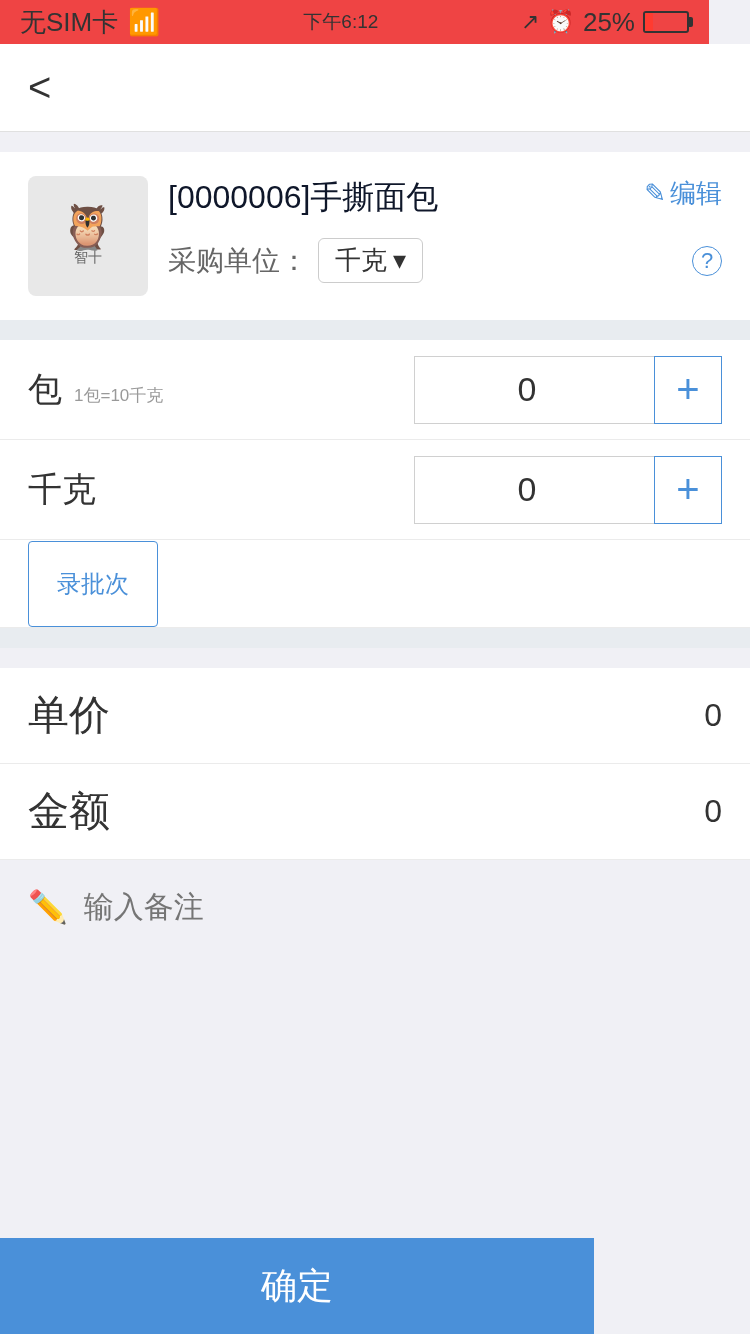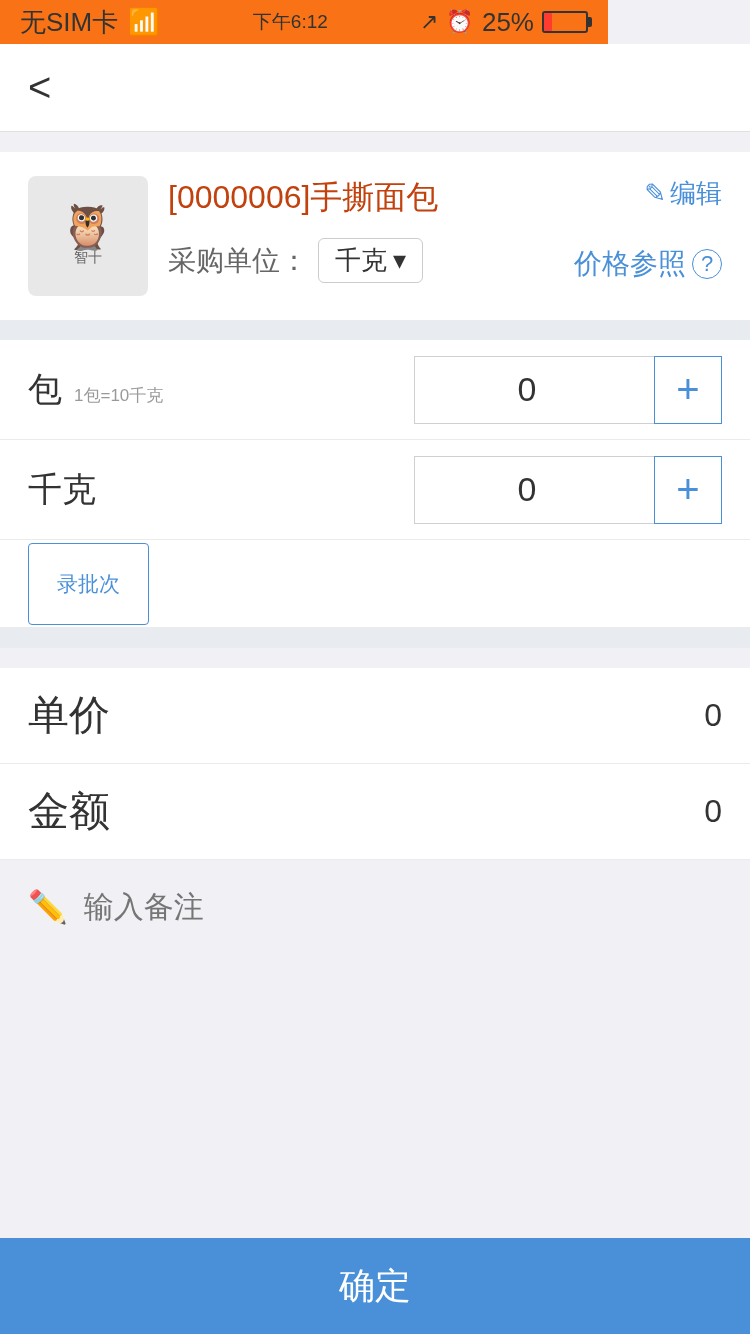--- a/index.html
+++ b/index.html
@@ -8,23 +8,23 @@
       width: 750px;
       min-height: 1334px;
       font-family: -apple-system, 'PingFang SC', 'Helvetica Neue', Arial, sans-serif;
       background: #f0f0f5;
       font-size: 32px;
       color: #333;
     }
 
     
     .status-bar {
-      width: 608px;
+      width: 709px;
       height: 44px;
-      background: #f97316;
+      background: #ef4444;
       display: flex;
       align-items: center;
       justify-content: space-between;
       padding: 15px 20px;
       font-size: 26px;
       color: #333;
     }
     .status-left { display: flex; align-items: center; gap: 10px; }
     .status-center { font-size: 19px; font-weight: 500; }
     .status-right { display: flex; align-items: center; gap: 8px; font-size: 26px; }
@@ -115,35 +115,35 @@
       flex-direction: column;
       gap: 18px;
     }
     .product-top-row {
       display: flex;
       justify-content: space-between;
       align-items: flex-start;
     }
     .product-name {
       font-size: 32px;
-      color: #c2410c;
+      color: #0f172a;
       font-weight: 500;
     }
     .edit-btn {
       font-size: 26px;
       color: #4a90d9;
       display: flex;
       align-items: center;
       gap: 4px;
       cursor: pointer;
     }
     .product-bottom-row {
       display: flex;
       justify-content: space-between;
-      align-items: flex-end;
+      align-items: center;
     }
     .unit-row {
       display: flex;
       align-items: center;
       gap: 10px;
       font-size: 28px;
       color: #666;
     }
     .unit-select {
       background: #fff;
@@ -240,21 +240,21 @@
       border-bottom: 1px solid #ebebeb;
     }
     .summary-text {
       font-size: 32px;
       color: #333;
     }
     .batch-btn {
       border: 1.5px solid #4a90d9;
       border-radius: 4px;
       padding: 26px 28px;
-      font-size: 21px;
+      font-size: 24px;
       color: #4a90d9;
       background: #fff;
       cursor: pointer;
     }
 
     
     .price-section {
       background: #fff;
       margin-top: 20px;
     }
@@ -303,21 +303,21 @@
       flex: 1;
       background: #f0f0f5;
       min-height: 300px;
     }
 
     
     .confirm-btn {
       position: fixed;
       bottom: 0;
       left: 0;
-      width: 750px;
+      width: 594px;
       height: 96px;
       background: #4a90d9;
       color: #fff;
       font-size: 36px;
       display: flex;
       align-items: center;
       justify-content: center;
       cursor: pointer;
       border: none;
       outline: none;
@@ -361,21 +361,20 @@
     </div>
     <div class="product-bottom-row">
       <div class="unit-row">
         <span>采购单位：</span>
         <div class="unit-select">
           <span>千克</span>
           <span>▾</span>
         </div>
       </div>
       <div class="price-ref">
-        <span>价格参照</span>
         <span style="width:30px;height:30px;border:1.5px solid #4a90d9;border-radius:50%;display:inline-flex;align-items:center;justify-content:center;font-size:22px;">?</span>
       </div>
     </div>
   </div>
 </div>
 
 <div class="section-divider"></div>
 
 <div class="quantity-section">
 

